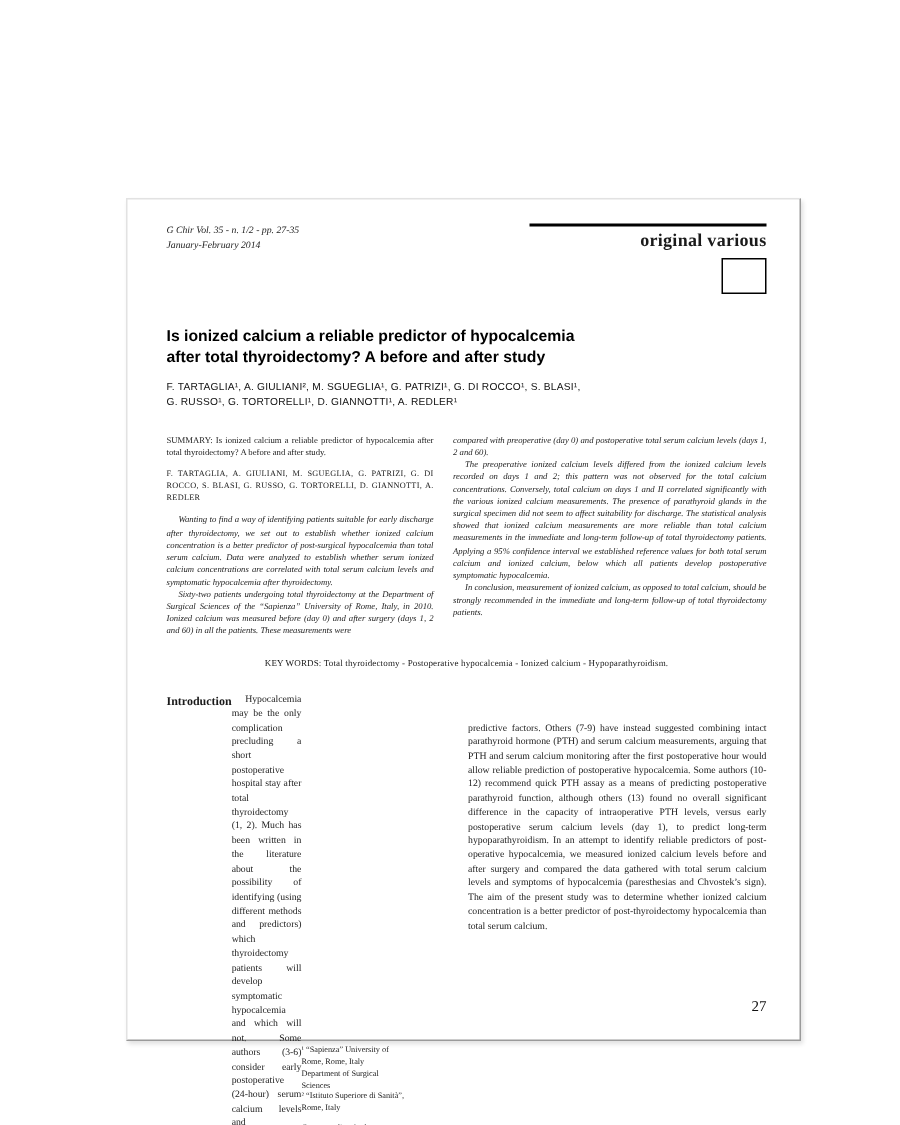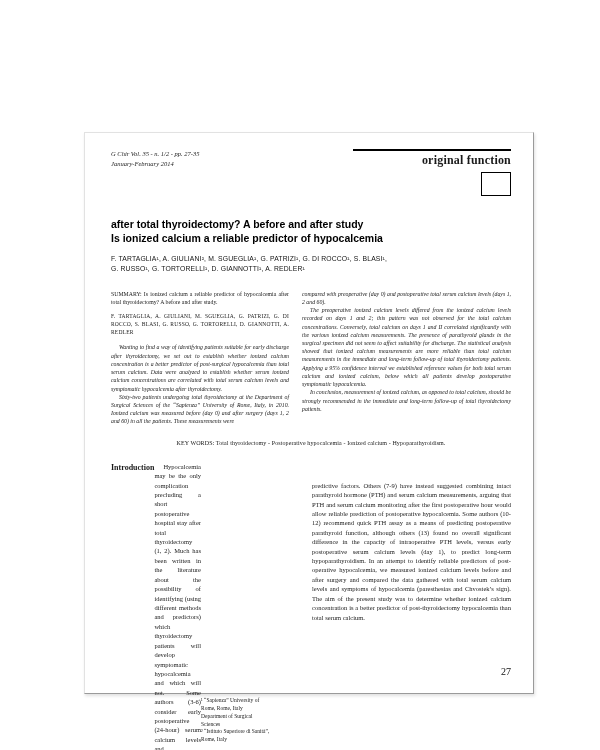--- a/index.html
+++ b/index.html
@@ -57,28 +57,28 @@
   <div class="sheet">
     <div class="content">
 
       <div class="header">
         <div class="journal-info">
           <div>G Chir Vol. 35 - n. 1/2 - pp. 27-35</div>
           <div>January-February 2014</div>
         </div>
         <div class="article-type-block">
           <div class="article-type-rule"></div>
-          <div class="article-type">original function</div>
+          <div class="article-type">original various</div>
           <div class="stamp-box"></div>
         </div>
       </div>
 
       <div class="title">
+        <div>Is ionized calcium a reliable predictor of hypocalcemia</div>
         <div>after total thyroidectomy? A before and after study</div>
-        <div>Is ionized calcium a reliable predictor of hypocalcemia</div>
       </div>
 
       <div class="authors">
         <div>F. TARTAGLIA¹, A. GIULIANI², M. SGUEGLIA¹, G. PATRIZI¹, G. DI ROCCO¹, S. BLASI¹,</div>
         <div>G. RUSSO¹, G. TORTORELLI¹, D. GIANNOTTI¹, A. REDLER¹</div>
       </div>
 
       <div class="summary">
         <div class="summary-left">
           <div class="summary-heading">SUMMARY: Is ionized calcium a reliable predictor of hypocalcemia after total thyroidectomy? A before and after study.</div>

